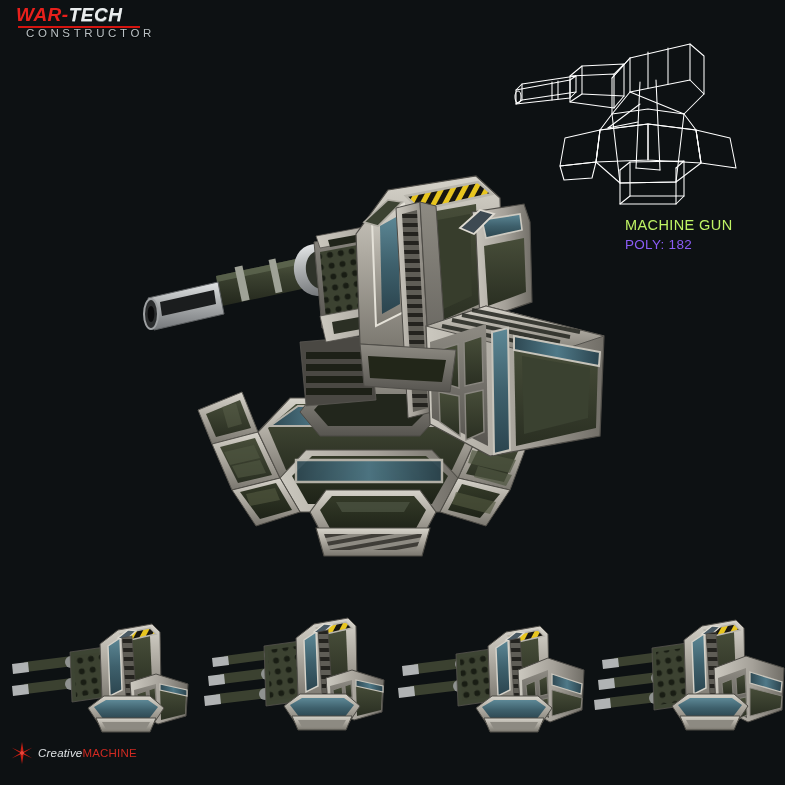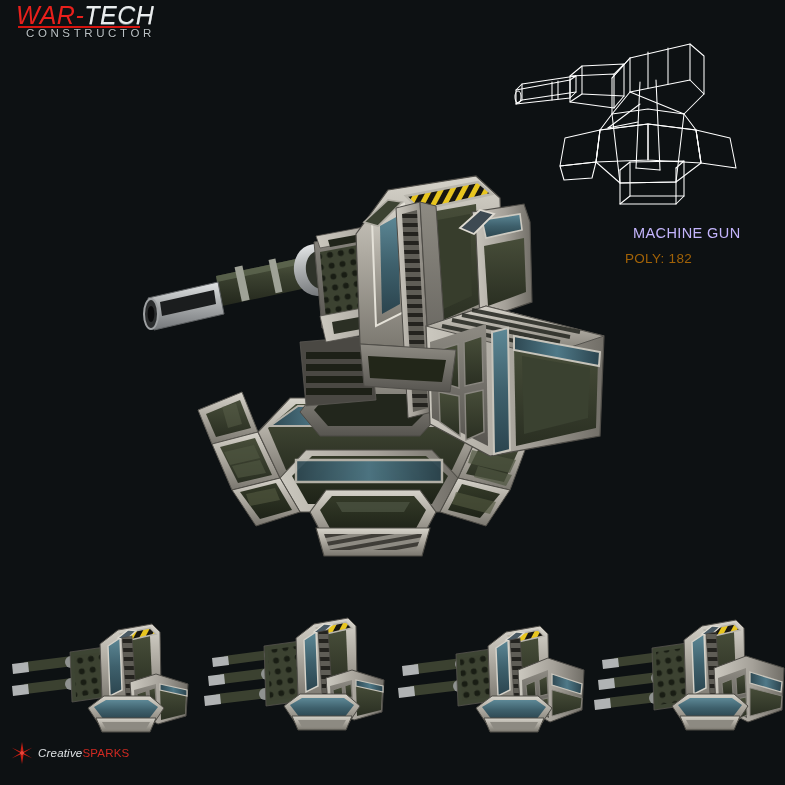--- a/index.html
+++ b/index.html
@@ -29,23 +29,23 @@
   #logo-wrap {
     position: relative;
     width: 150px;
     height: 40px;
   }
   .logo-line1 {
     position: absolute;
     left: 8px;
     top: 0px;
     font-family: "Liberation Sans", sans-serif;
-    font-weight: normal;
+    font-weight: bold;
     font-style: italic;
-    font-size: 25px;
+    font-size: 19px;
     letter-spacing: 0.5px;
     white-space: nowrap;
     line-height: 22px;
   }
   .logo-war { color: #e8201c; }
   .logo-dash { color: #e8201c; }
   .logo-tech {
     color: #e9eced;
     text-shadow: 0 1px 0 #6d7578;
   }
@@ -83,28 +83,28 @@
   
   #label-block {
     position: absolute;
     left: 625px;
     top: 216px;
     width: 160px;
   }
   #model-name {
     font-size: 14.5px;
     font-weight: normal;
-    color: #c4b5fd;
+    color: #bef264;
     letter-spacing: 0.4px;
     line-height: 18px;
-    margin: 8px;
+    margin: 0;
   }
   #poly-count {
     font-size: 13.5px;
-    color: #a16207;
+    color: #8b5cf6;
     letter-spacing: 0.3px;
     line-height: 18px;
     margin: 2px 0 0 0;
   }
 
   
   #main-render {
     position: absolute;
     left: 120px;
     top: 160px;
@@ -596,16 +596,16 @@
       <g fill="#c81f14">
         <path d="M12 1 L13.4 9.4 L12 12 L10.6 9.4 Z"></path>
         <path d="M12 23 L10.6 14.6 L12 12 L13.4 14.6 Z"></path>
         <path d="M1.5 6.5 L10.2 10.4 L12 12 L9.4 11.6 Z"></path>
         <path d="M22.5 17.5 L13.8 13.6 L12 12 L14.6 12.4 Z"></path>
         <path d="M22.5 6.5 L14.6 11.6 L12 12 L13.8 10.4 Z"></path>
         <path d="M1.5 17.5 L9.4 12.4 L12 12 L10.2 13.6 Z"></path>
       </g>
       <circle cx="12" cy="12" r="2.1" fill="#e8453a"></circle>
     </svg>
-    <div id="wm-text"><span class="wm-creative">Creative</span><span class="wm-sparks">SPARKS</span></div>
+    <div id="wm-text"><span class="wm-creative">Creative</span><span class="wm-sparks">MACHINE</span></div>
   </div>
 
 </div>
 
 </body></html>

